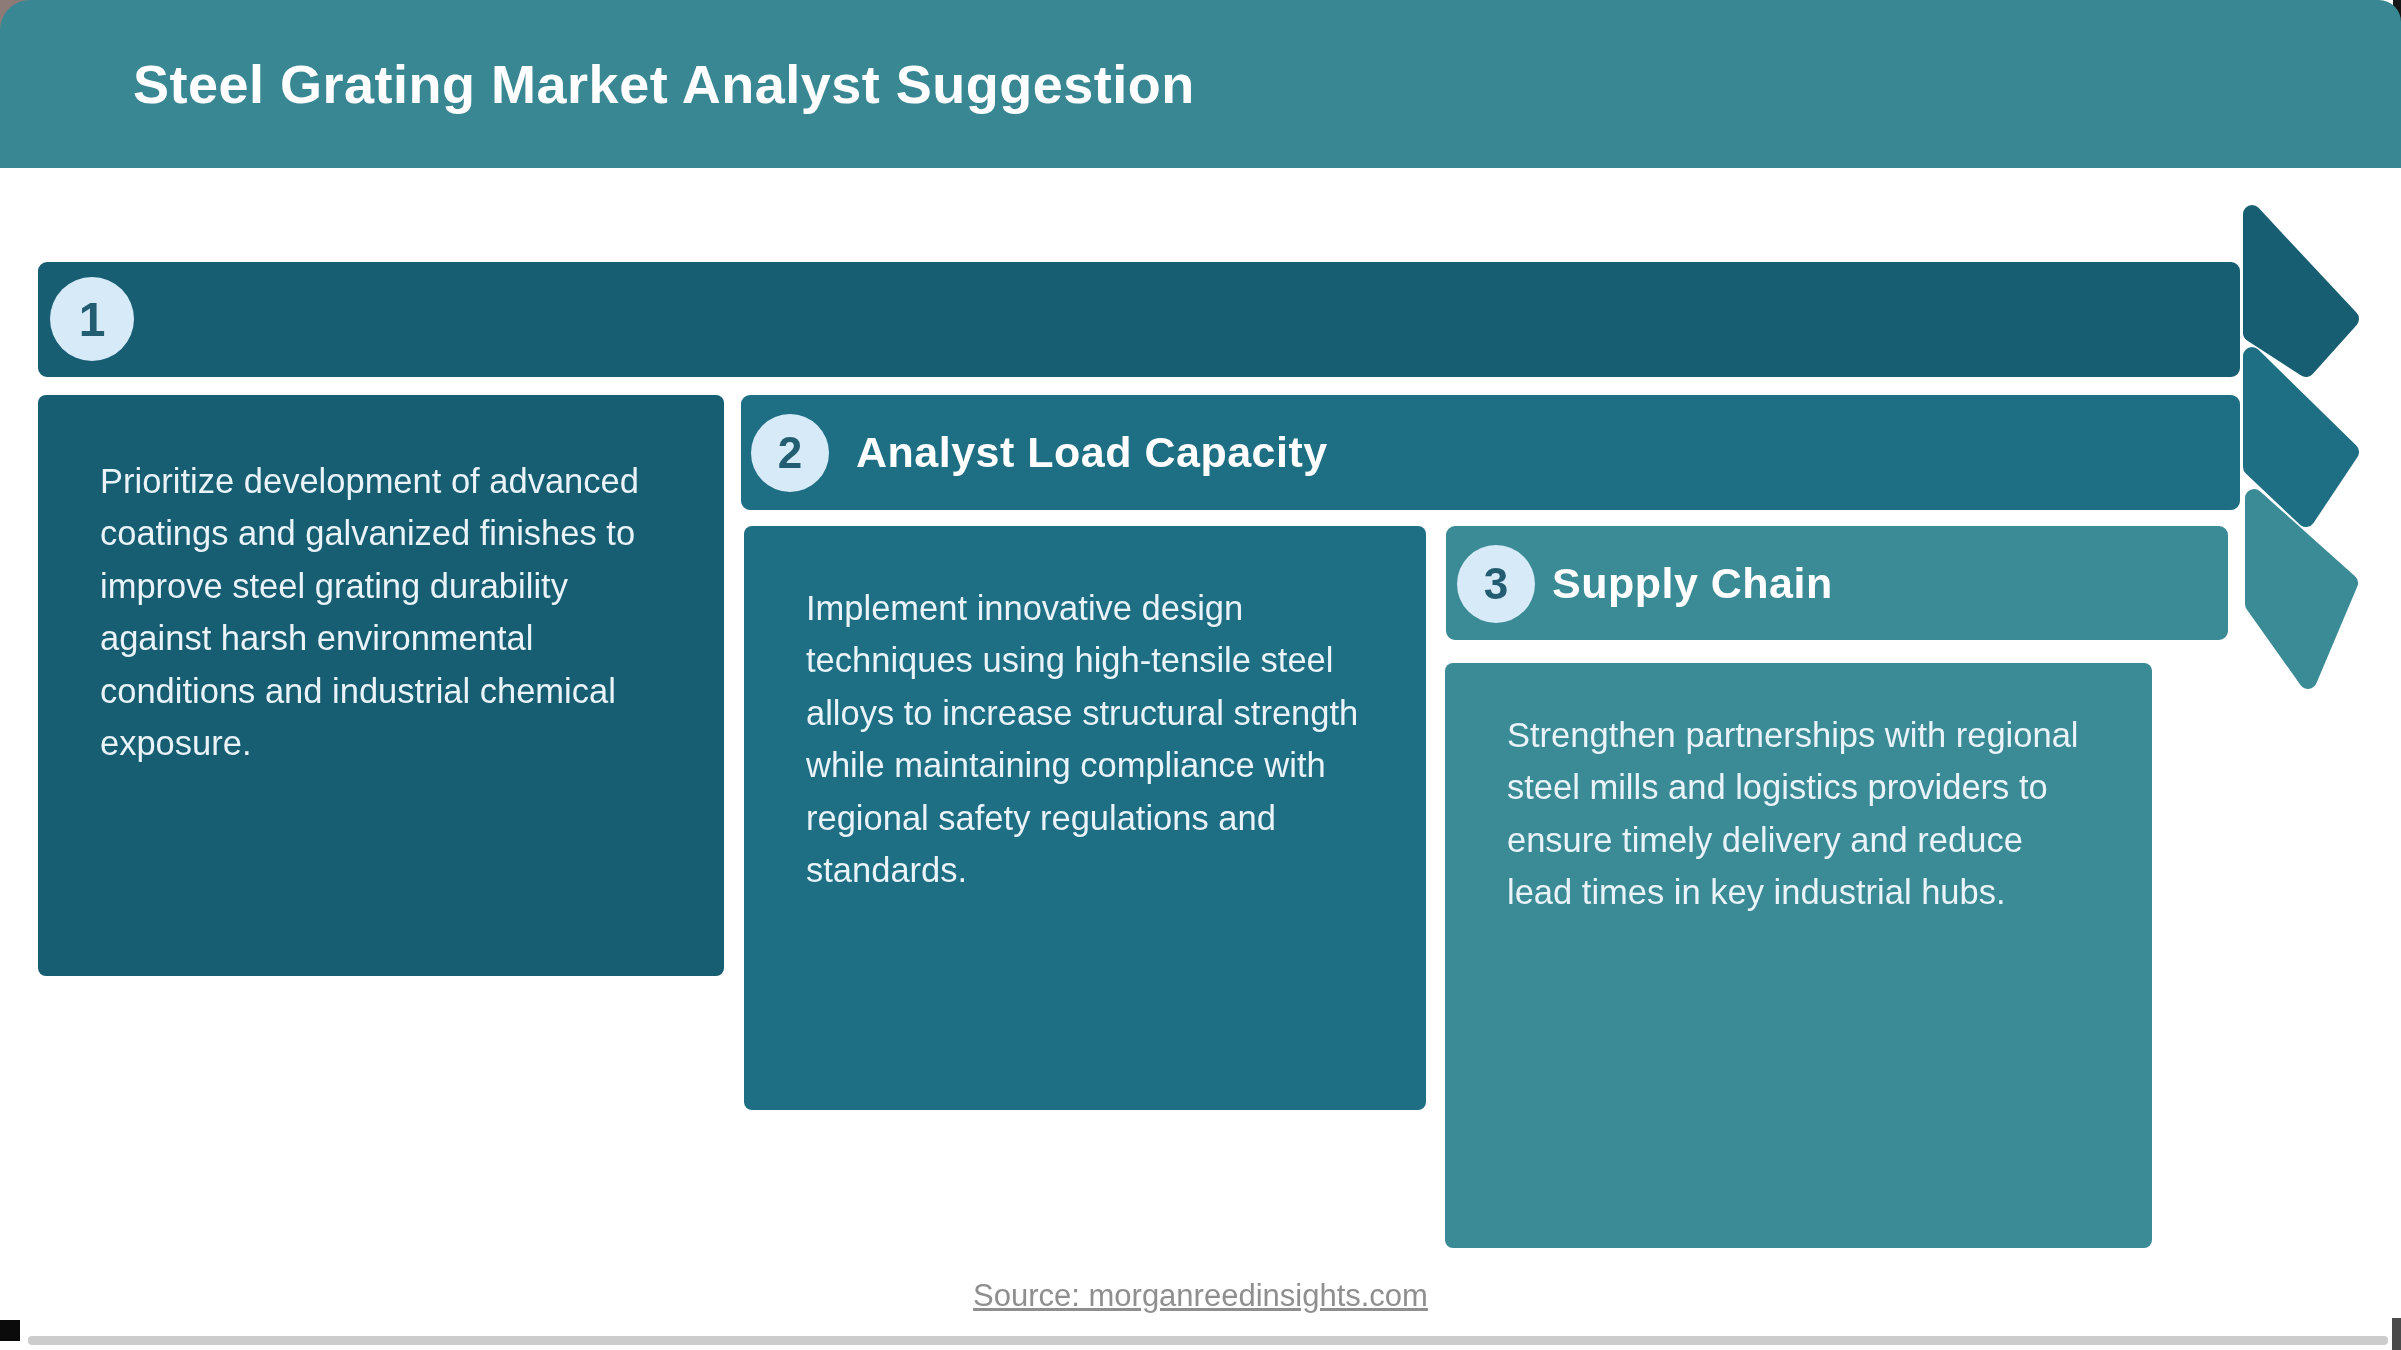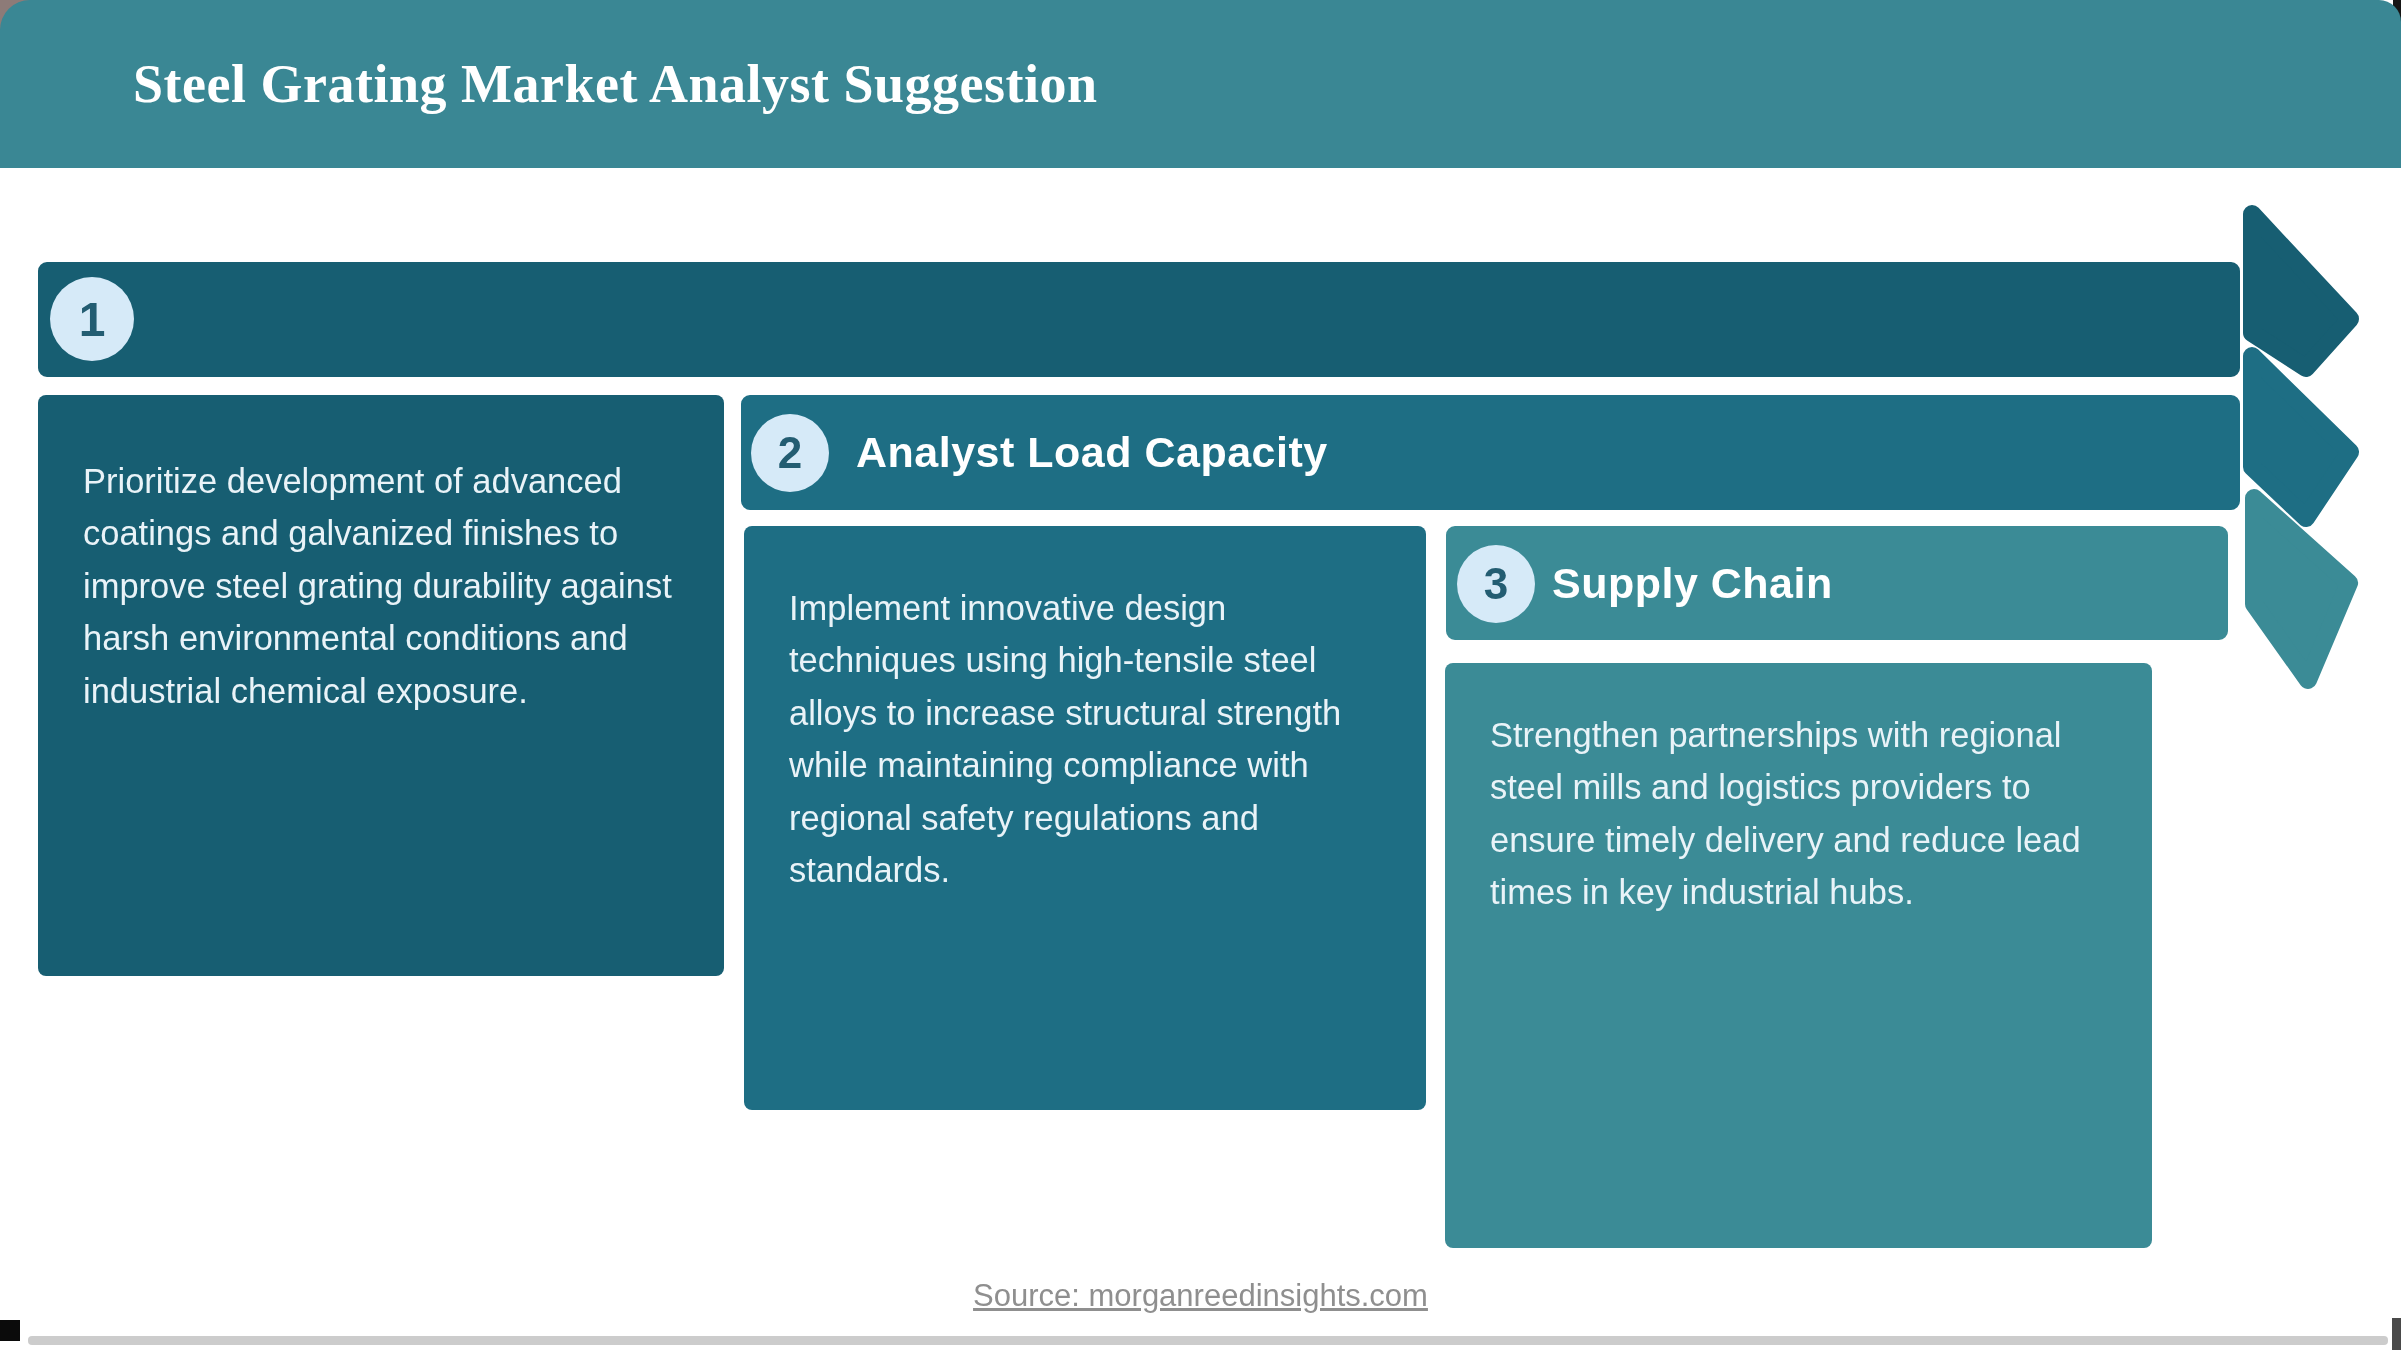--- a/index.html
+++ b/index.html
@@ -8,21 +8,21 @@
     font-family:"Liberation Sans",sans-serif;
   }
   
   .corner{position:absolute;z-index:0;}
   .corner-tl{left:0;top:0;width:34px;height:32px;background:#8d7b78;}
   .corner-tr{right:0;top:0;width:8px;height:46px;background:#161616;}
 
   
   .header{
     position:absolute;left:0;top:0;width:2401px;height:168px;z-index:1;
-    border-radius:30px 22px 0 0;display:flex;align-items:center;font-family:Liberation Serif, serif;
+    border-radius:30px 22px 0 0;display:flex;align-items:center;
   }
   .header-title{
     margin-left:133px;color:#ffffff;font-size:54px;font-weight:800;letter-spacing:0.5px;
   }
 
   
   .arrow-svg{position:absolute;z-index:1;}
   .arrow-svg path{stroke-width:18px;stroke-linejoin:round;stroke-linecap:round;}
 
   
@@ -43,21 +43,21 @@
   .heading-2{left:856px;top:395px;height:115px;}
   .heading-3{left:1552px;top:526px;height:114px;}
 
   
   .desc-box{position:absolute;z-index:1;border-radius:8px;}
   .desc-box-1{left:38px;top:395px;width:686px;height:581px;}
   .desc-box-2{left:744px;top:526px;width:682px;height:584px;}
   .desc-box-3{left:1445px;top:655px;width:707px;height:585px;margin-top:8px;}
   .desc-text{
     color:#e9f3f8;font-size:34.5px;line-height:1.52;font-weight:400;
-    padding:60px 48px 0 45px;
+    padding:60px 48px 0 62px;
   }
   .desc-box-2 .desc-text{padding-top:56px;}
   .desc-box-3 .desc-text{padding-top:46px;padding-right:60px;}
 
   
   .source-line{
     position:absolute;left:0;top:1278px;width:2401px;text-align:center;
     font-size:31px;z-index:1;text-decoration:underline;
   }
   .logo{

